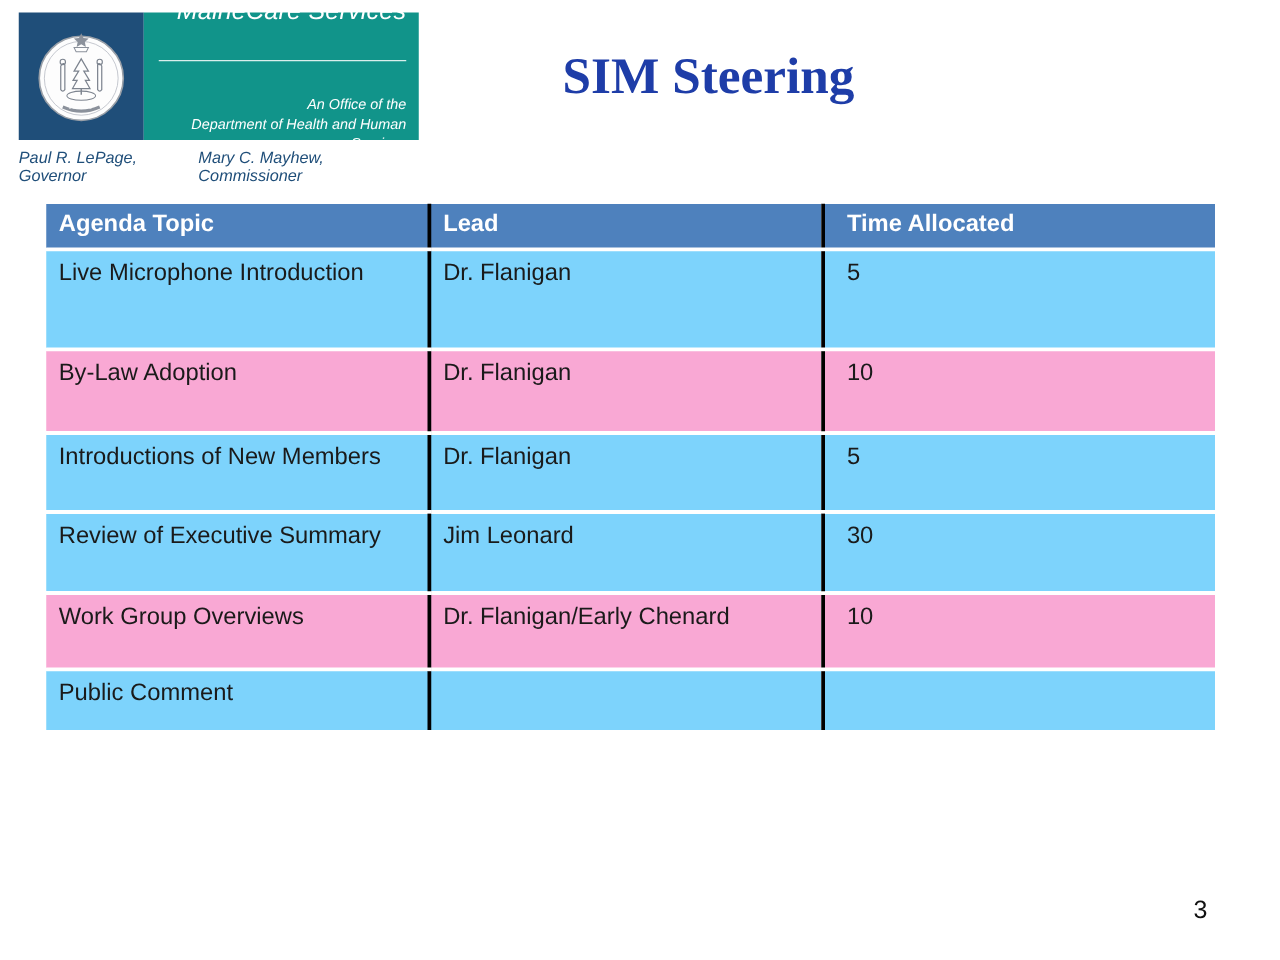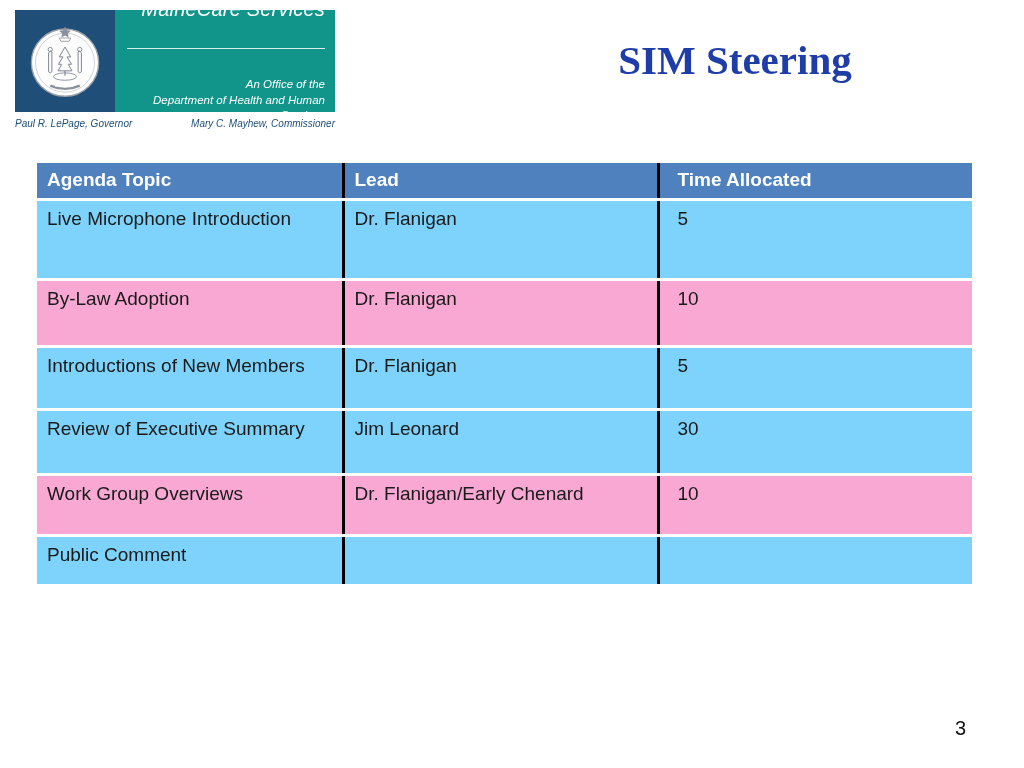--- a/index.html
+++ b/index.html
@@ -13,25 +13,25 @@
   .logo-band{display:flex;height:102px;}
   .logo-navy{width:100px;height:102px;background:#1f4e79;display:flex;align-items:center;justify-content:center;}
   .logo-seal{width:82px;height:82px;}
   .logo-teal{width:220px;height:102px;background:#11948a;color:#ffffff;
     display:flex;flex-direction:column;justify-content:center;align-items:flex-end;
     padding:0 10px;box-sizing:border-box;font-style:italic;gap:24px;}
   .logo-org{font-size:20px;letter-spacing:.2px;margin:0 0 3px 0;font-weight:normal;}
   .logo-rule{width:198px;border-top:1px solid #d9efec;margin:0 0 4px 0;}
   .logo-office{font-size:11.5px;line-height:1.35;text-align:right;}
   .logo-officials{display:flex;justify-content:space-between;margin-top:6px;
-    font-style:italic;color:#1f4e79;font-size:10px;width:320px;}
+    font-style:italic;color:#1f4e79;font-size:13px;width:320px;}
 
   
   .title{
-    position:absolute;left:450px;top:36px;width:570px;text-align:center;
+    position:absolute;left:450px;top:36px;width:570px;text-align:left;
     font-family:"Liberation Serif",serif;font-weight:bold;
     font-size:41px;line-height:1.18;color:#1e3da8;
   }
 
   
   .agenda-table{
     position:absolute;left:37px;top:163px;width:935px;
     border-collapse:collapse;table-layout:fixed;
     font-size:19px;color:#1a1a1a;
   }

